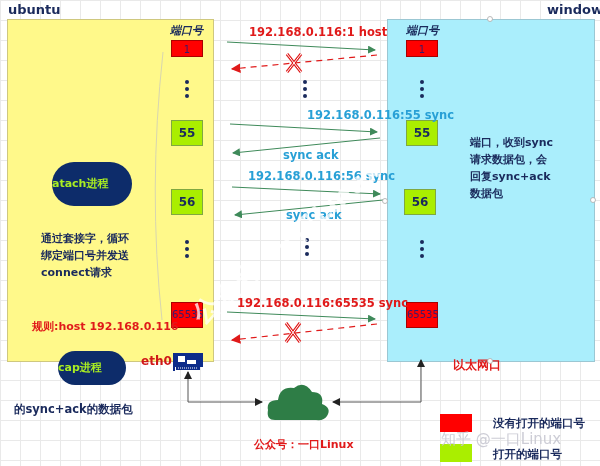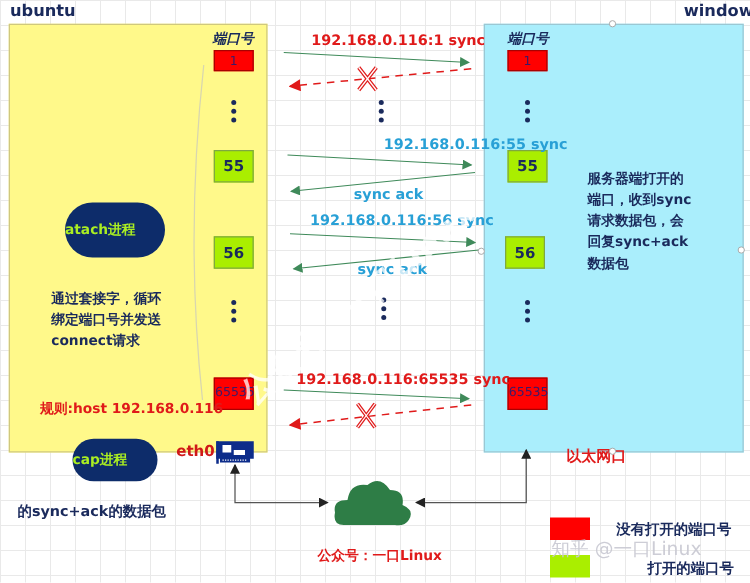--- a/index.html
+++ b/index.html
@@ -89,29 +89,28 @@
     <rect x="15" y="8" width="9" height="4" fill="#ffffff"></rect>
     <rect x="4" y="14" width="24" height="4" fill="#0d2c8a"></rect>
     <line x1="6" y1="16" x2="26" y2="16" stroke="#ffffff" stroke-width="1" stroke-dasharray="1,1"></line>
   </svg>
 </div>
 <div class="note" style="left:14px;top:401px;font-size:11.5px;">
   <div>的sync+ack的数据包</div>
 </div>
 
 <div class="note" style="left:470px;top:134px;">
-  <div>服务器端打开的</div>
   <div>端口，收到sync</div>
   <div>请求数据包，会</div>
   <div>回复sync+ack</div>
   <div>数据包</div>
 </div>
 <div class="abs red-text" style="left:453px;top:357px;font-size:12px;">以太网口</div>
 
-<div class="msg red-text" style="left:249px;top:25px;">192.168.0.116:1 sync</div>
+<div class="msg red-text" style="left:249px;top:25px;">192.168.0.116:1 host</div>
 <div class="msg blue-text" style="left:260px;top:108px;margin-left:47px;">192.168.0.116:55 sync</div>
 <div class="msg blue-text" style="left:283px;top:148px;">sync ack</div>
 <div class="msg blue-text" style="left:248px;top:169px;">192.168.0.116:56 sync</div>
 <div class="msg blue-text" style="left:286px;top:208px;">sync ack</div>
 <div class="msg red-text" style="left:237px;top:296px;">192.168.0.116:65535 sync</div>
 
 <svg class="overlay" width="600" height="466">
   <defs>
     <marker id="ag" markerWidth="8" markerHeight="8" refX="7" refY="4" orient="auto">
         <path d="M0,0 L8,4 L0,8 Z" fill="#3f8a5a"></path>
@@ -171,16 +170,16 @@
   <circle cx="490" cy="19" r="2.5" fill="#ffffff" stroke="#aaaaaa" stroke-width="0.8"></circle>
   <circle cx="490" cy="361" r="2.5" fill="#ffffff" stroke="#aaaaaa" stroke-width="0.8"></circle>
   <circle cx="593" cy="200" r="2.5" fill="#ffffff" stroke="#aaaaaa" stroke-width="0.8"></circle>
 </svg>
 
 <div class="abs red-text" style="left:254px;top:437px;font-size:11px;">公众号：一口Linux</div>
 
 <div class="legend-swatch" style="left:440px;top:414px;background:#ff0000;"></div>
 <div class="abs note" style="left:493px;top:415px;font-size:11.5px;">没有打开的端口号</div>
 <div class="legend-swatch" style="left:440px;top:444px;background:#aaee00;"></div>
-<div class="abs note" style="left:493px;top:446px;font-size:11.5px;margin-left:25px;">打开的端口号</div>
+<div class="abs note" style="left:493px;top:446px;font-size:11.5px;">打开的端口号</div>
 
 <div class="watermark" style="left:185px;top:305px;">公众号：一口Linux</div>
 <div class="zhihu" style="left:441px;top:430px;">知乎 @一口Linux</div>
 
 </body></html>

